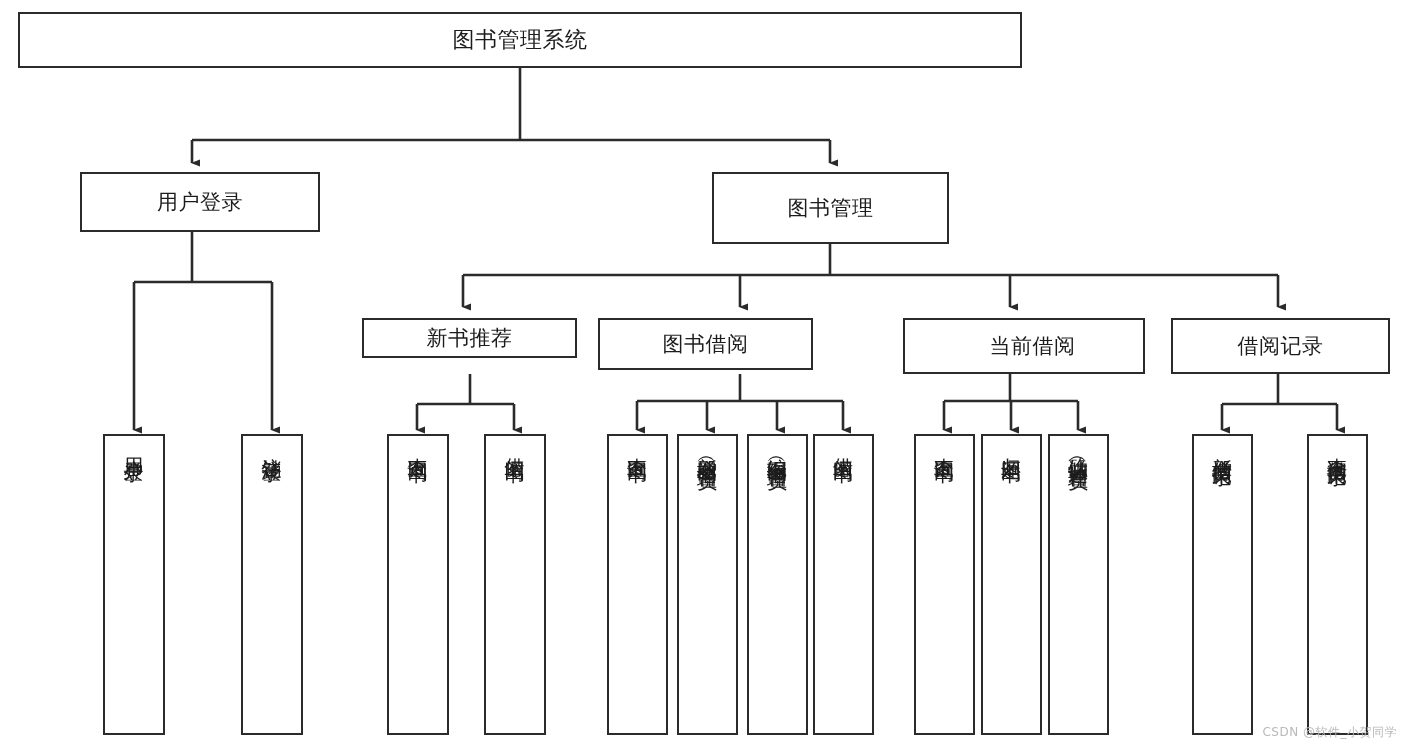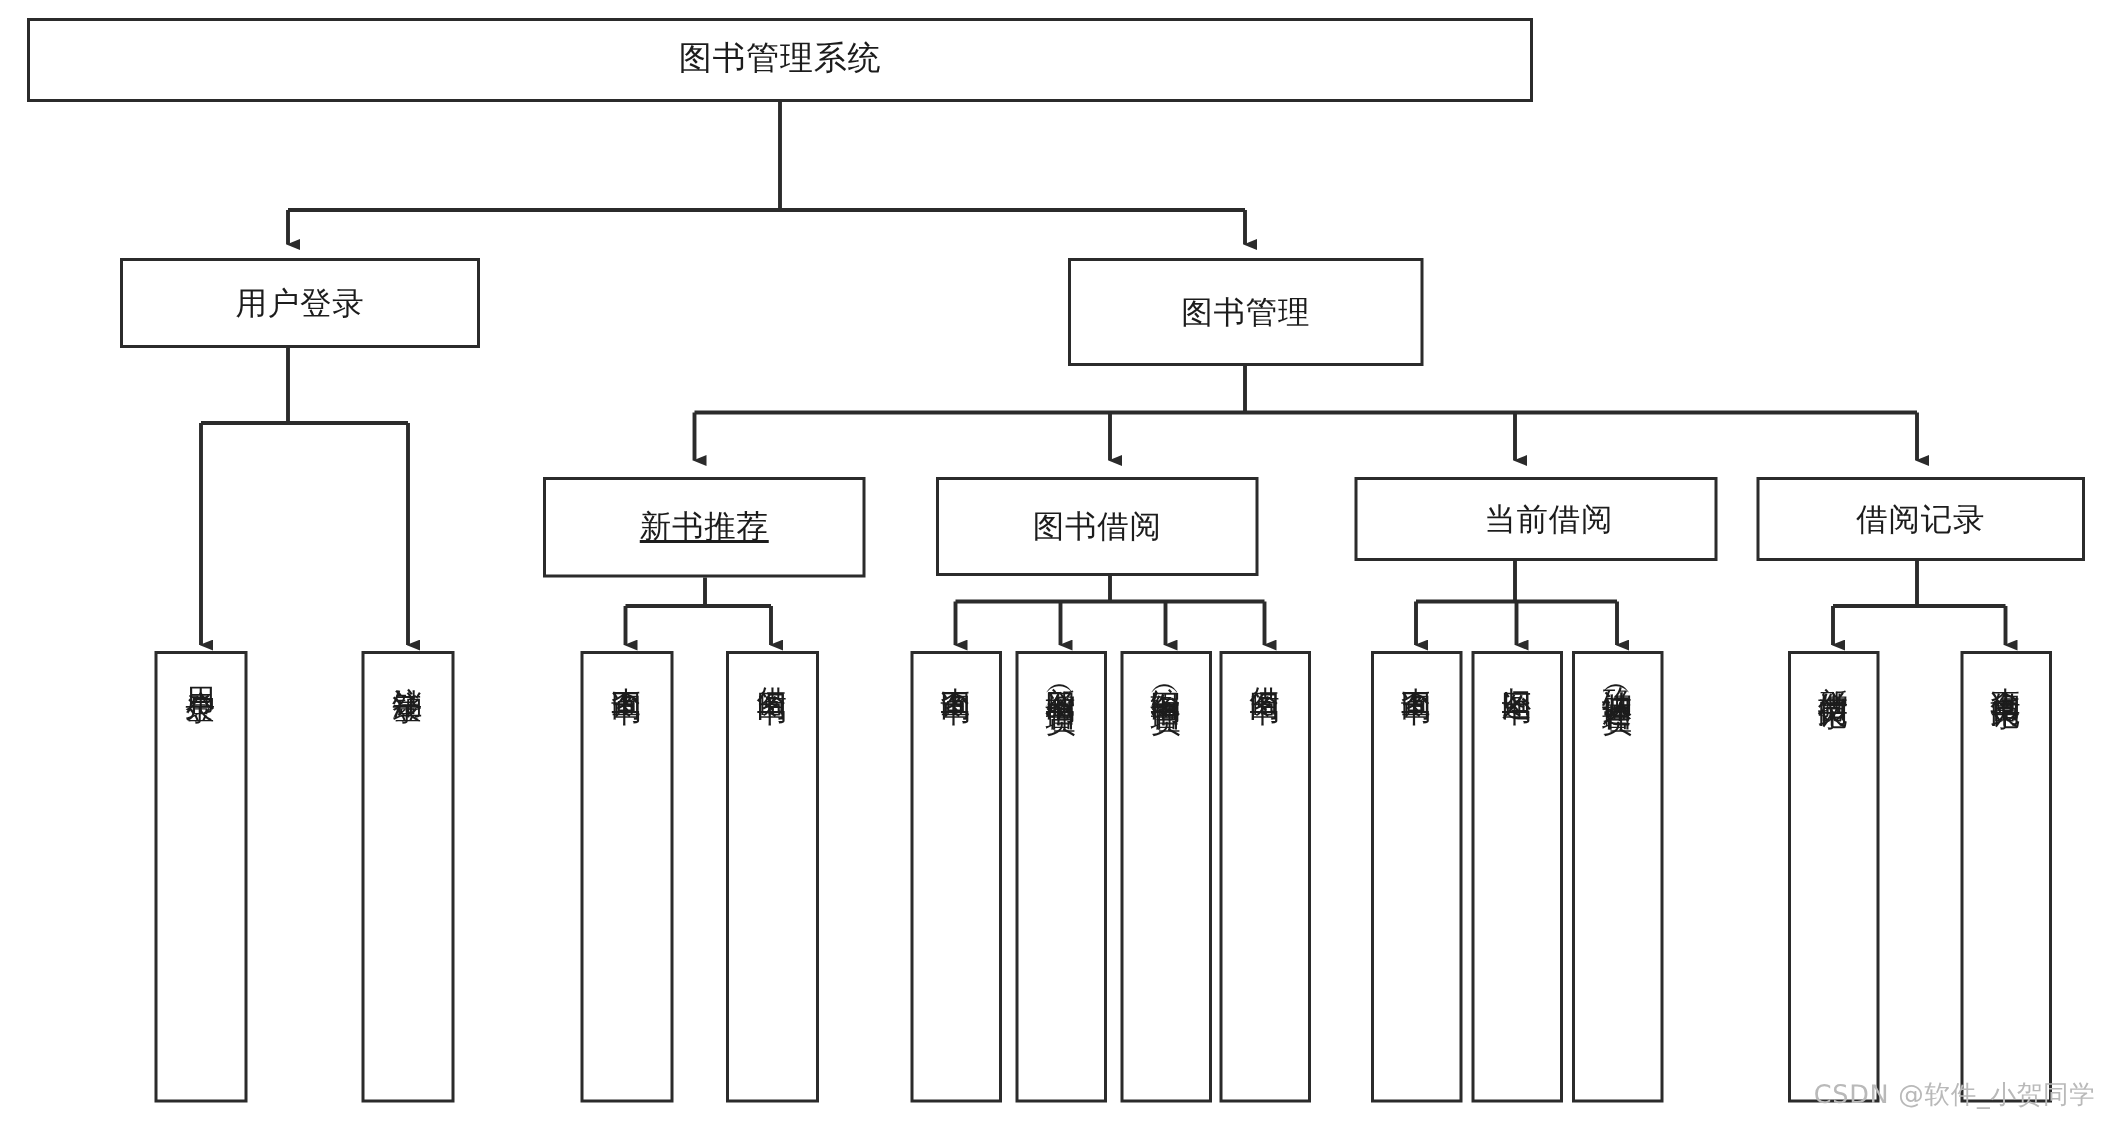--- a/index.html
+++ b/index.html
@@ -61,21 +61,21 @@
     text-orientation: upright;
     font-size: 20px;
     line-height: 1.0;
     letter-spacing: 2px;
     white-space: nowrap;
   }
   #watermark {
     position: absolute;
     right: 8px;
     bottom: 6px;
-    font-size: 17px;
+    font-size: 12px;
     color: #b9b9b9;
     font-family: "DejaVu Sans", "Liberation Sans", sans-serif;
     white-space: nowrap;
     letter-spacing: 0.5px;
     user-select: none;
   }
 </style>
 </head>
 <body>
 
@@ -135,24 +135,24 @@
     <span class="label">图书管理系统</span>
   </div>
 
   <div class="node horiz" style="left:80px; top:172px; width:240px; height:60px;">
     <span class="label">用户登录</span>
   </div>
   <div class="node horiz" style="left:712px; top:172px; width:237px; height:72px;">
     <span class="label">图书管理</span>
   </div>
 
-  <div class="node horiz" style="left:362px; top:318px; width:215px; height:67px;text-decoration:underline;">
+  <div class="node horiz" style="left:362px; top:318px; width:215px; height:40px;">
     <span class="label">新书推荐</span>
   </div>
-  <div class="node horiz" style="left:624px; top:318px; width:215px; height:66px;">
+  <div class="node horiz" style="left:598px; top:318px; width:215px; height:52px;">
     <span class="label">图书借阅</span>
   </div>
   <div class="node horiz" style="left:903px; top:318px; width:242px; height:56px;padding-left:17px;">
     <span class="label">当前借阅</span>
   </div>
   <div class="node horiz" style="left:1171px; top:318px; width:219px; height:56px;">
     <span class="label">借阅记录</span>
   </div>
 
   <div class="node vert" style="left:103px; top:434px; width:62px; height:301px;">

